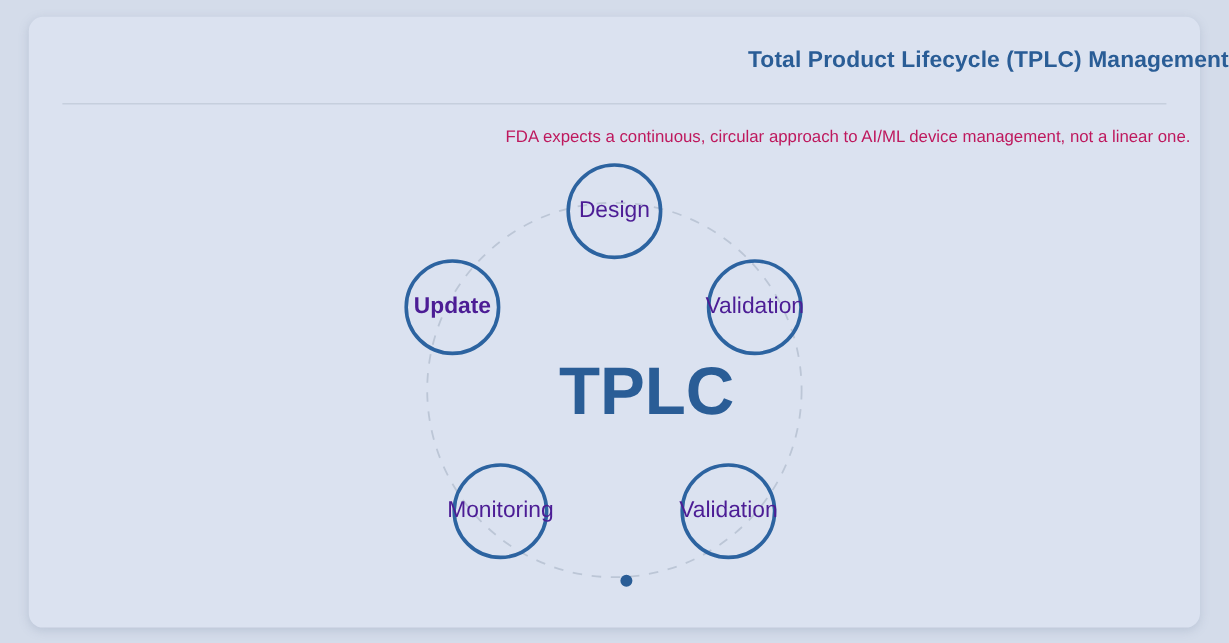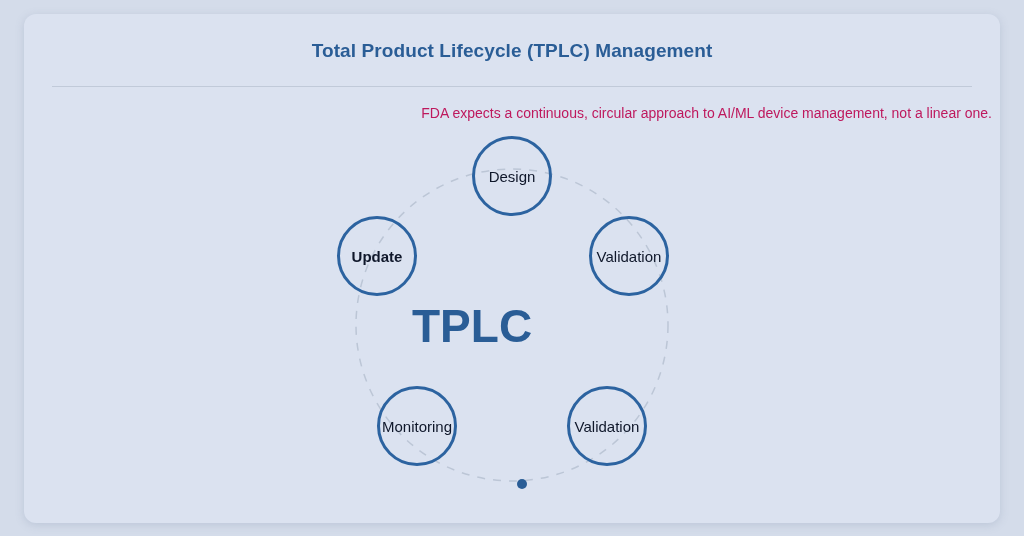--- a/index.html
+++ b/index.html
@@ -19,21 +19,21 @@
       height: 509px;
       background: #dbe2f0;
       border-radius: 12px;
       box-shadow: 0 2px 8px rgba(120, 135, 165, 0.25);
     }
     .title {
       position: absolute;
       left: 0;
       top: 40px;
       width: 1024px;
-      text-align: center;
+      text-align: right;
       font-size: 19px;
       font-weight: bold;
       color: #2a5d96;
       letter-spacing: 0.1px;
     }
     .divider {
       position: absolute;
       left: 52px;
       top: 86px;
       width: 920px;
@@ -63,31 +63,31 @@
       border: 3px solid #2c63a0;
       border-radius: 50%;
       display: flex;
       align-items: center;
       justify-content: center;
       box-sizing: content-box;
       background: transparent;
       cursor: pointer;
     }
     .node span {
-      font-size: 15px;
-      color: #0f172a;
+      font-size: 19px;
+      color: #4c1d95;
       white-space: nowrap;
     }
     .center-label {
       position: absolute;
       left: 412px;
       top: 300px;
       width: 200px;
-      text-align: left;
-      font-size: 46px;
+      text-align: right;
+      font-size: 56px;
       font-weight: bold;
       color: #2a5d96;
       line-height: 52px;
     }
   </style>
 </head>
 <body>
 
 <div class="card"></div>
 

